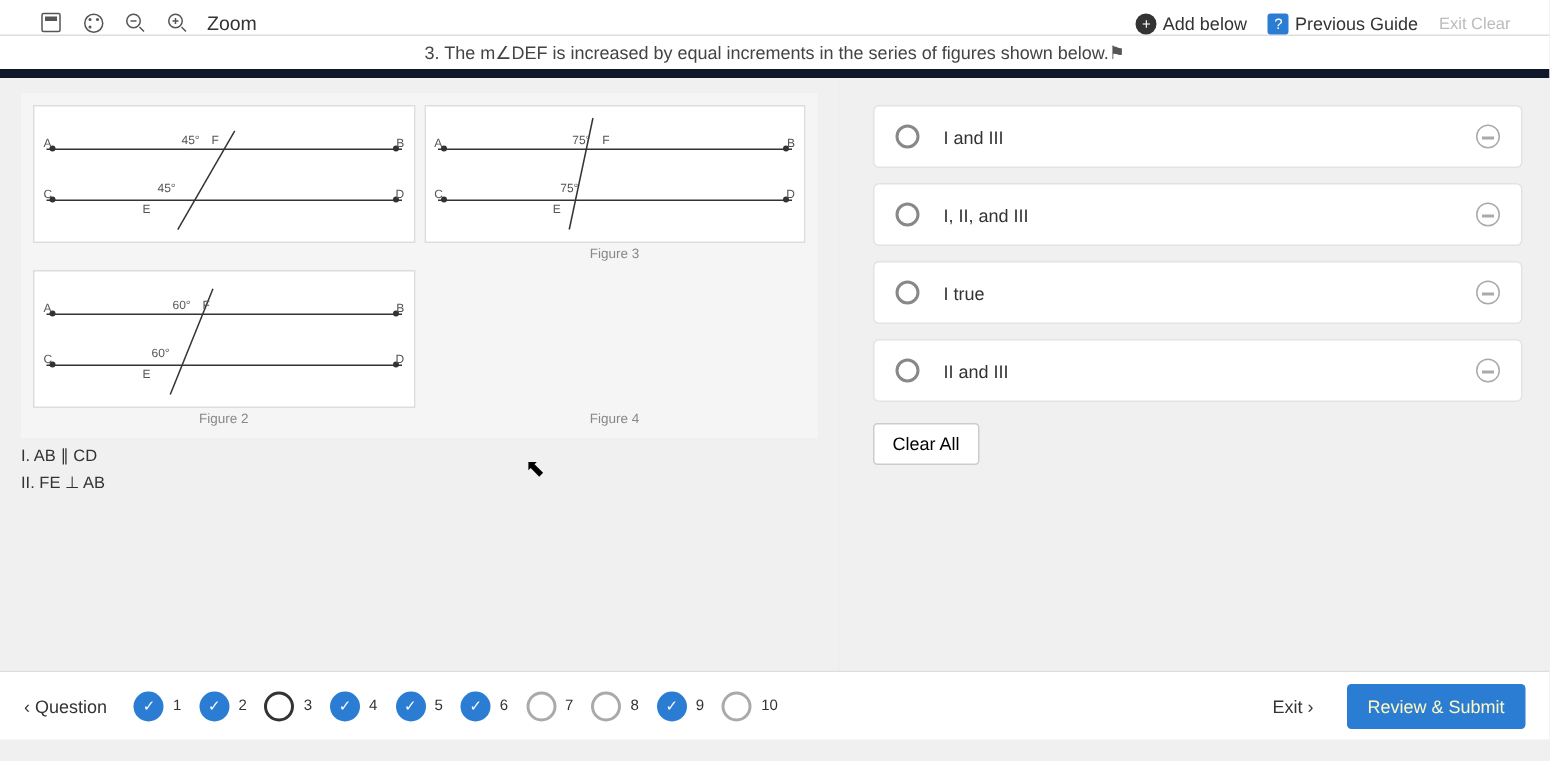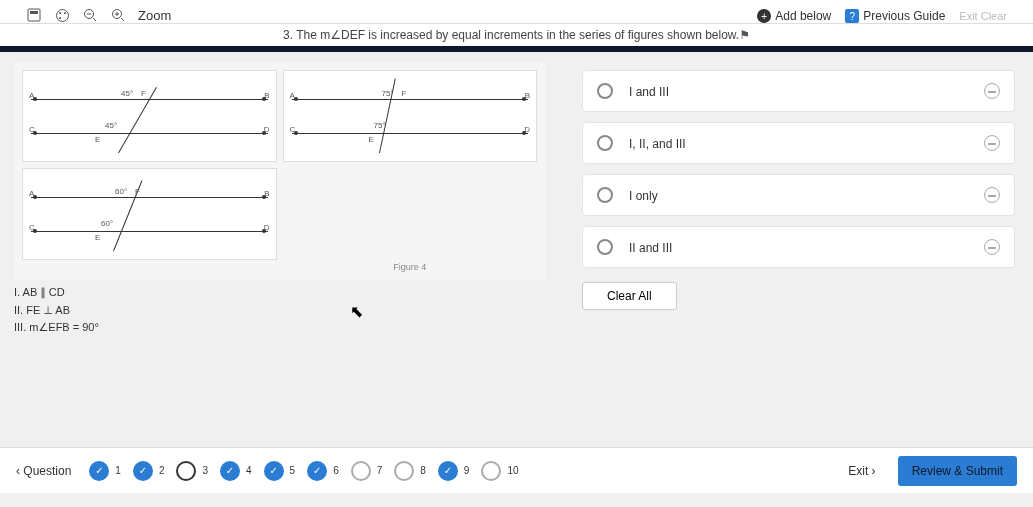--- a/index.html
+++ b/index.html
@@ -23,30 +23,30 @@
 .figempty{height:92px;display:flex;align-items:flex-end;justify-content:center;font-size:9px;color:#888}
 .figcap{text-align:center;font-size:9px;color:#888;margin-top:2px}
 .prompt2{margin-top:12px;font-size:12px;color:#333;line-height:1.5}
 .stmts{margin-top:4px;font-size:11px;color:#333;line-height:1.6}
 .right-pane{flex:1;padding:18px 18px 10px 22px;display:flex;flex-direction:column;gap:10px}
 .choice{background:#fff;border:1px solid #e3e3e3;border-radius:4px;height:42px;display:flex;align-items:center;padding:0 14px;gap:16px;cursor:pointer;justify-content:space-between}
 .choice .lft{display:flex;align-items:flex-end;gap:16px}
 .radio{width:16px;height:16px;border:2px solid #888;border-radius:50%}
 .strike{width:16px;height:16px;border:1.5px solid #aaa;border-radius:50%;position:relative}
 .strike:after{content:"";position:absolute;left:3px;right:3px;top:50%;height:1.5px;background:#aaa}
-.clearall{align-self:flex-start;padding:6px 24px;border:1px solid #ccc;background:#fff;border-radius:3px;font-size:12px;cursor:pointer;margin-top:4px}
+.clearall{align-self:flex-start;padding:6px 12px;border:1px solid #ccc;background:#fff;border-radius:3px;font-size:12px;cursor:pointer;margin-top:4px}
 .bottombar{height:46px;background:#fff;border-top:1px solid #ddd;display:flex;align-items:center;padding:0 16px;gap:8px}
 .prev{font-size:12px;color:#333;cursor:pointer;margin-right:10px}
 .pgcirc{width:20px;height:20px;border-radius:50%;display:flex;align-items:center;justify-content:center;font-size:10px;cursor:pointer}
 .done{background:#2b7cd3;color:#fff}
 .cur{border:2px solid #333;color:#333}
 .und{border:2px solid #aaa;color:#555}
 .pgnum{font-size:10px;color:#333;margin-right:6px}
 .next{margin-left:auto;font-size:12px;color:#333;cursor:pointer;margin-right:14px}
-.review{background:#2b7cd3;color:#0f172a;padding:8px 14px;border-radius:3px;font-size:12px;cursor:pointer}
+.review{background:#2b7cd3;color:#fef9c3;padding:8px 14px;border-radius:3px;font-size:12px;cursor:pointer}
 
 .hline{position:absolute;height:1px;background:#333;left:8px;right:8px}
 .pt{position:absolute;width:4px;height:4px;background:#333;border-radius:50%;transform:translate(-50%,-50%)}
 .lbl{position:absolute;font-size:8px;color:#555}
 .diag{position:absolute;width:1px;background:#333;transform-origin:bottom center}
 .cursor{position:absolute;left:350px;top:250px;font-size:16px;color:#000}
 </style>
 </head>
 <body>
 
@@ -137,50 +137,51 @@
           <div class="diag" style="left:95px;top:6px;height:76px;transform:rotate(12deg)"></div>
           <span class="lbl" style="left:6px;top:20px">A</span>
           <span class="lbl" style="right:6px;top:20px">B</span>
           <span class="lbl" style="left:6px;top:54px">C</span>
           <span class="lbl" style="right:6px;top:54px">D</span>
           <span class="lbl" style="left:98px;top:18px">75°</span>
           <span class="lbl" style="left:118px;top:18px">F</span>
           <span class="lbl" style="left:90px;top:50px">75°</span>
           <span class="lbl" style="left:85px;top:64px">E</span>
         </div>
+        <div class="figcap">Figure 3</div>
       </div>
       <div>
         <div class="figcard">
           <div class="hline" style="top:28px"></div>
             <div class="hline" style="top:62px"></div>
           <div class="pt" style="left:12px;top:28px"></div>
             <div class="pt" style="left:calc(100% - 12px);top:28px"></div>
           <div class="pt" style="left:12px;top:62px"></div>
             <div class="pt" style="left:calc(100% - 12px);top:62px"></div>
           <div class="diag" style="left:90px;top:6px;height:76px;transform:rotate(22deg)"></div>
           <span class="lbl" style="left:6px;top:20px">A</span>
           <span class="lbl" style="right:6px;top:20px">B</span>
           <span class="lbl" style="left:6px;top:54px">C</span>
           <span class="lbl" style="right:6px;top:54px">D</span>
           <span class="lbl" style="left:92px;top:18px">60°</span>
           <span class="lbl" style="left:112px;top:18px">F</span>
           <span class="lbl" style="left:78px;top:50px">60°</span>
           <span class="lbl" style="left:72px;top:64px">E</span>
         </div>
+        <div class="figcap">Figure 2</div>
       </div>
       <div>
         <div class="figempty"></div>
         <div class="figcap">Figure 4</div>
       </div>
     </div>
     <span class="cursor">⬉</span>
     <div class="stmts">
       <div>I. AB ∥ CD</div>
       <div>II. FE ⊥ AB</div>
-      <div>III. m∠EFB = 90°</div>
     </div>
   </div>
 
   <div class="right-pane">
     <div class="choice">
       <div class="lft">
           <span class="radio"></span>
           <span>I and III</span>
         </div>
       <span class="strike"></span>
@@ -188,21 +189,21 @@
     <div class="choice">
       <div class="lft">
           <span class="radio"></span>
           <span>I, II, and III</span>
         </div>
       <span class="strike"></span>
     </div>
     <div class="choice">
       <div class="lft">
           <span class="radio"></span>
-          <span>I only</span>
+          <span>I true</span>
         </div>
       <span class="strike"></span>
     </div>
     <div class="choice">
       <div class="lft">
           <span class="radio"></span>
           <span>II and III</span>
         </div>
       <span class="strike"></span>
     </div>

